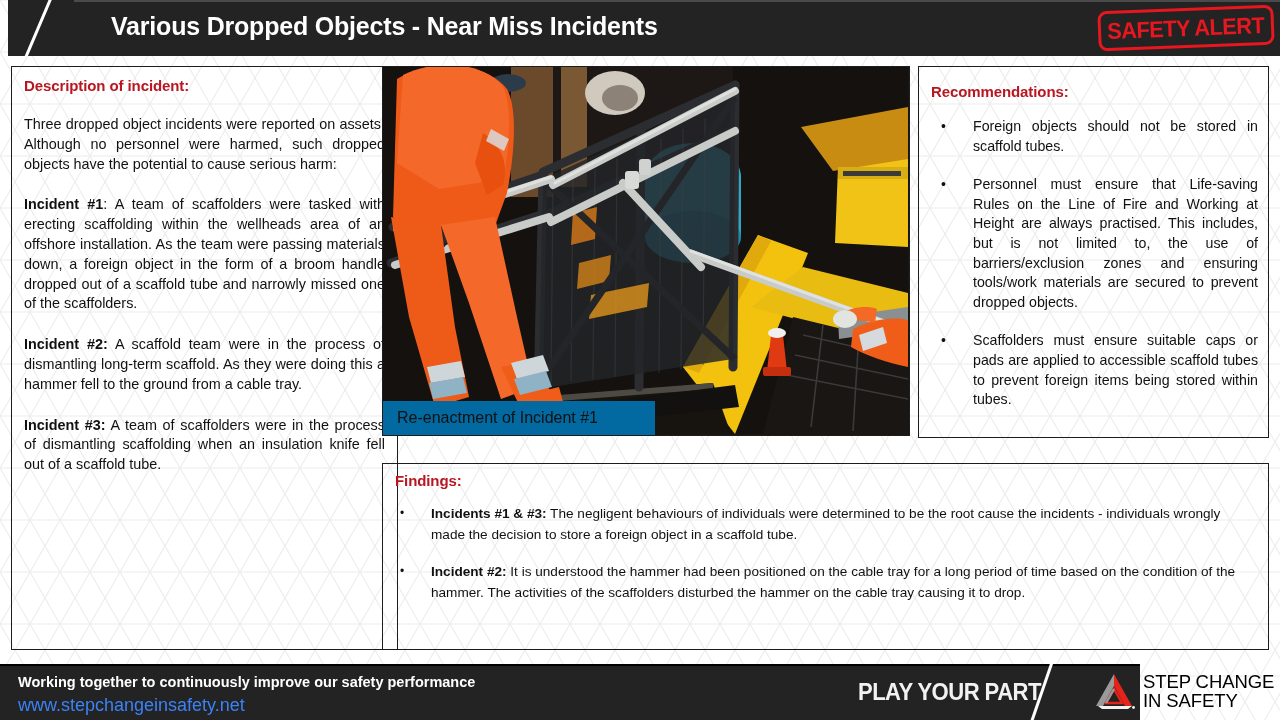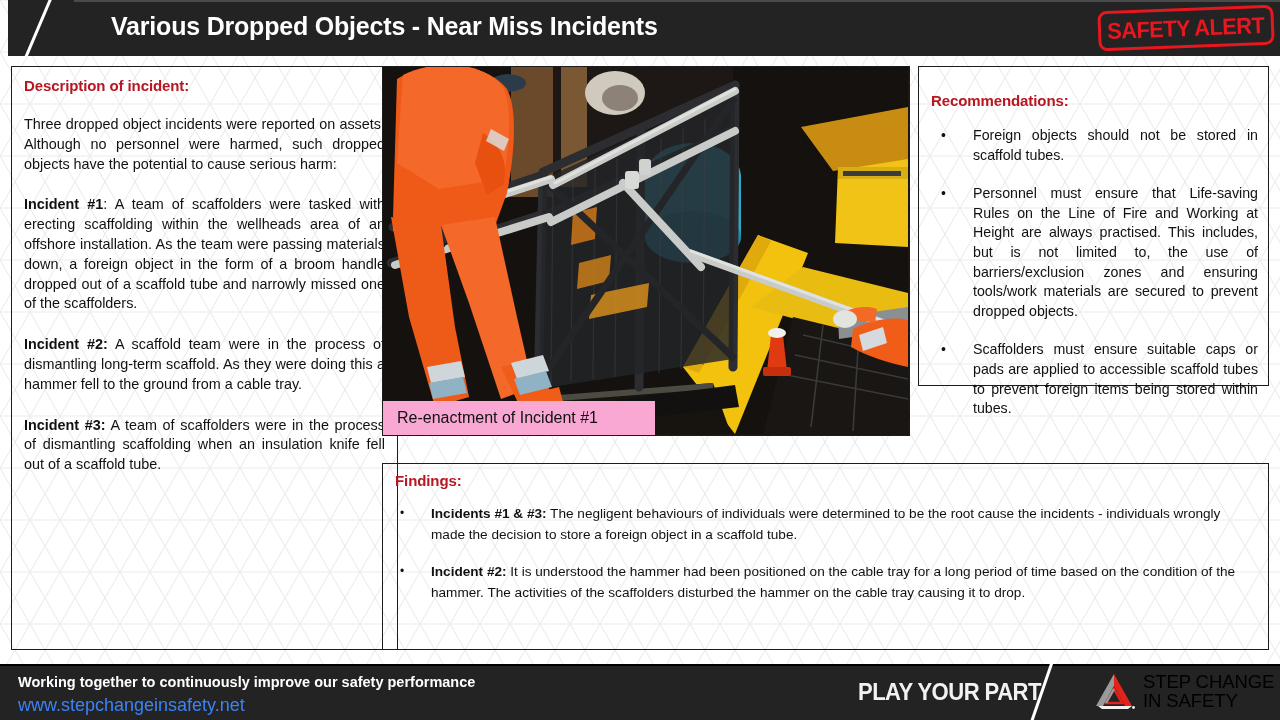--- a/index.html
+++ b/index.html
@@ -123,38 +123,38 @@
     border: 1.5px solid #1c1c1c;
     overflow: hidden;
     z-index: 3;
     background: #1a1613;
   }
   #photo-svg { position: absolute; left: 0; top: 0; }
   #photo-caption {
     position: absolute;
     left: 0; bottom: 0;
     width: 272px; height: 34px;
-    background: #f9a8d4;
+    background: #0369a1;
     display: flex;
     align-items: center;
     padding-left: 14px;
     z-index: 4;
   }
   #photo-caption-text {
     color: #111111;
     font-size: 16px;
     font-family: "Liberation Sans Narrow", "Liberation Sans", sans-serif;
     white-space: nowrap;
   }
 
   
   #panel-recommendations {
     left: 918px; top: 66px;
-    width: 351px; height: 320px;
-    padding: 25px 10px 0 12px;
+    width: 351px; height: 372px;
+    padding: 16px 10px 0 12px;
   }
   #panel-recommendations ul { list-style: none; margin-top: 17px; }
   #panel-recommendations li {
     position: relative;
     padding-left: 42px;
     margin-bottom: 19px;
     font-size: 14.2px;
     line-height: 19.6px;
     color: #111111;
     text-align: justify;
@@ -189,21 +189,21 @@
     position: absolute;
     left: 5px; top: 0;
     font-size: 12px;
     color: #111111;
   }
 
   
   #footer {
     position: absolute;
     left: 0; bottom: 0;
-    width: 1280px; height: 56px;
+    width: 1140px; height: 56px;
     background: #232323;
     z-index: 5;
     overflow: hidden;
   }
   #footer-topline {
     position: absolute;
     left: 0; top: 0;
     width: 1280px; height: 2px;
     background: #000000;
   }

